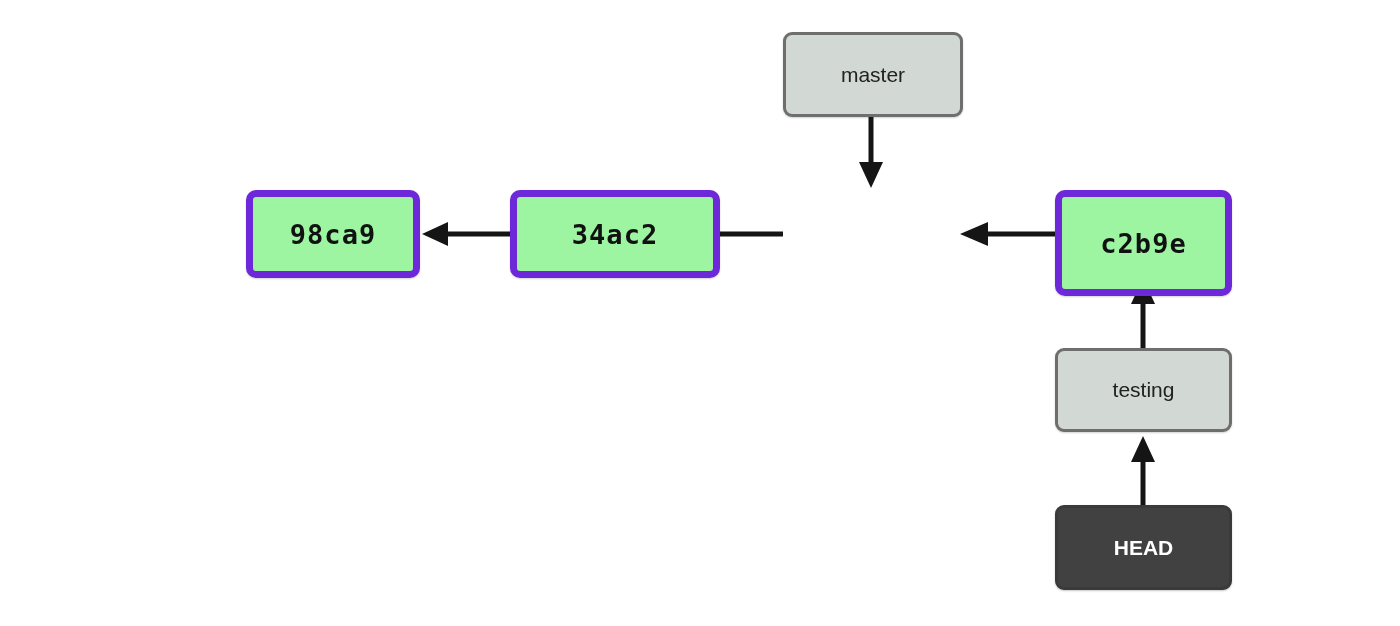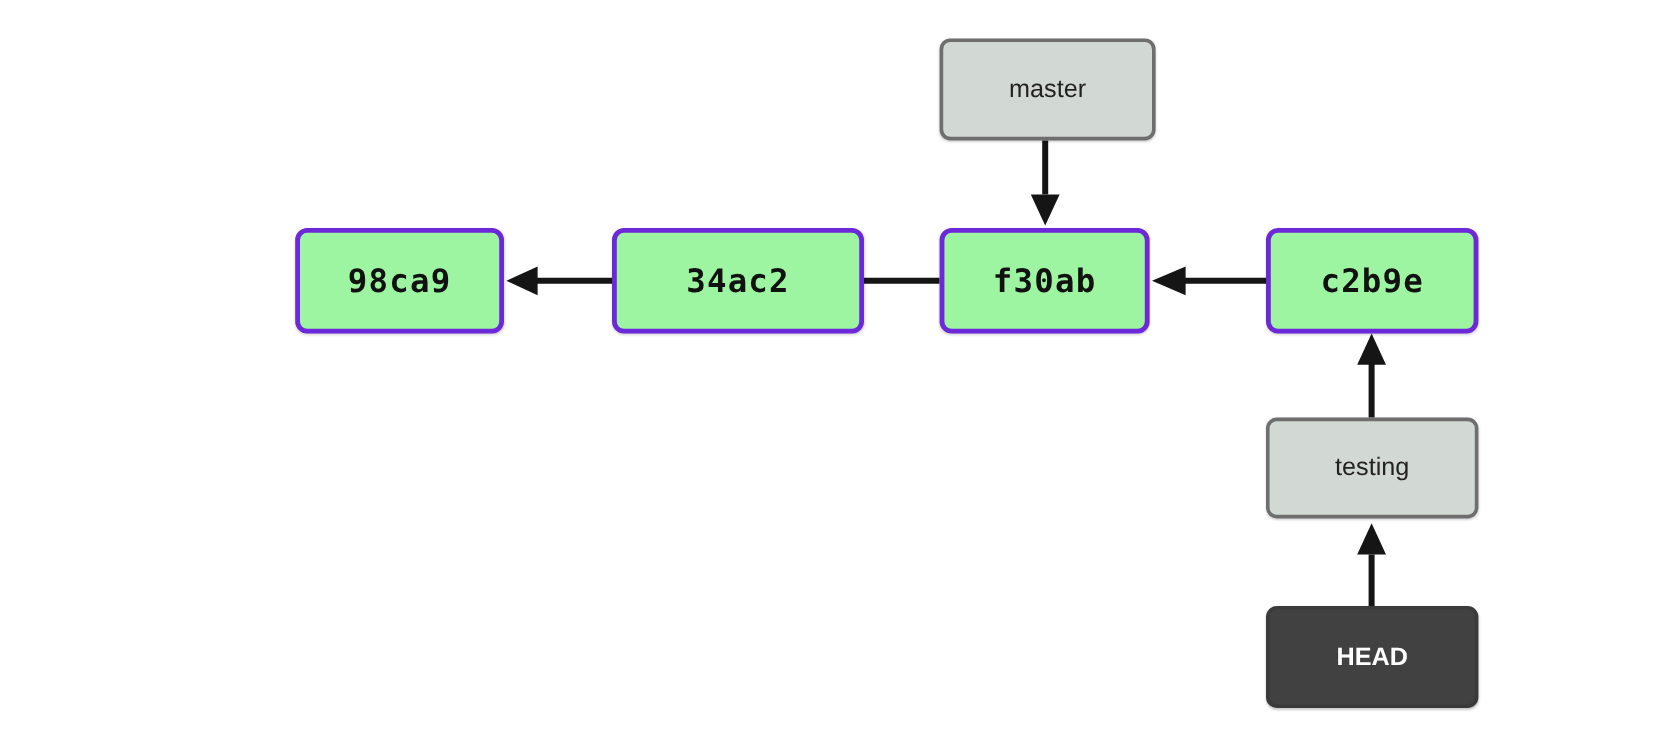--- a/index.html
+++ b/index.html
@@ -22,21 +22,21 @@
     position: absolute;
     box-sizing: border-box;
     display: flex;
     align-items: center;
     justify-content: center;
     user-select: none;
   }
   
   .commit {
     background: #9df5a2;
-    border: 4px solid #6d28d9;
+    border: 7px solid #6d28d9;
     border-radius: 10px;
     font-family: "DejaVu Sans Mono", "Liberation Mono", monospace;
     font-weight: bold;
     font-size: 27px;
     color: #111111;
     letter-spacing: 1px;
     box-shadow: 0 1px 2px rgba(0,0,0,0.18);
   }
   
   .branch {
@@ -107,25 +107,22 @@
   </svg>
 
   <div class="node commit" style="left:246px; top:190px; width:174px; height:88px;">
     <span>98ca9</span>
   </div>
 
   <div class="node commit" style="left:510px; top:190px; width:210px; height:88px;">
     <span>34ac2</span>
   </div>
 
-  <div class="node commit" style="left:783px; top:190px; width:175px; height:88px;">
-    <span>f30ab</span>
-  </div>
 
-  <div class="node commit" style="left:1055px; top:190px; width:177px; height:88px;">
+  <div class="node commit" style="left:1055px; top:190px; width:177px; height:106px;">
     <span>c2b9e</span>
   </div>
 
   <div class="node branch" style="left:783px; top:32px; width:180px; height:85px;">
     <span>master</span>
   </div>
 
   <div class="node branch" style="left:1055px; top:348px; width:177px; height:84px;">
     <span>testing</span>
   </div>

